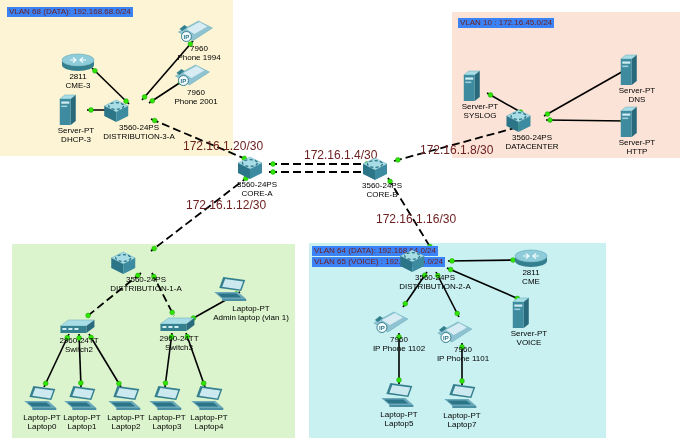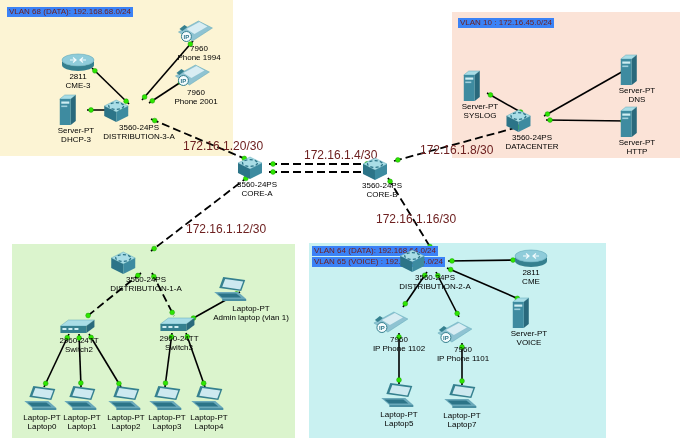--- a/index.html
+++ b/index.html
@@ -169,21 +169,21 @@
     <div class="note-line">VLAN 10 : 172.16.45.0/24</div>
   </div>
   <div class="note" style="left:312px;top:246px">
     <div class="note-line">VLAN 64 (DATA): 192.168.64.0/24</div>
     <div class="note-line">VLAN 65 (VOICE) : 192.168.65.0/24</div>
   </div>
 
   <div class="iplabel" style="left:183px;top:139px">172.16.1.20/30</div>
   <div class="iplabel" style="left:304px;top:148px">172.16.1.4/30</div>
   <div class="iplabel" style="left:420px;top:143px">172.16.1.8/30</div>
-  <div class="iplabel" style="left:186px;top:222px">172.16.1.12/30</div>
+  <div class="iplabel" style="left:186px;top:198px">172.16.1.12/30</div>
   <div class="iplabel" style="left:376px;top:212px">172.16.1.16/30</div>
 
   <div class="device" style="left:78px;top:52px">
     <svg width="36" height="20">
         <use href="#ic-router"></use>
       </svg>
     <div class="lbl">2811</div>
     <div class="lbl">CME-3</div>
   </div>
   <div class="device" style="left:199px;top:17px">

